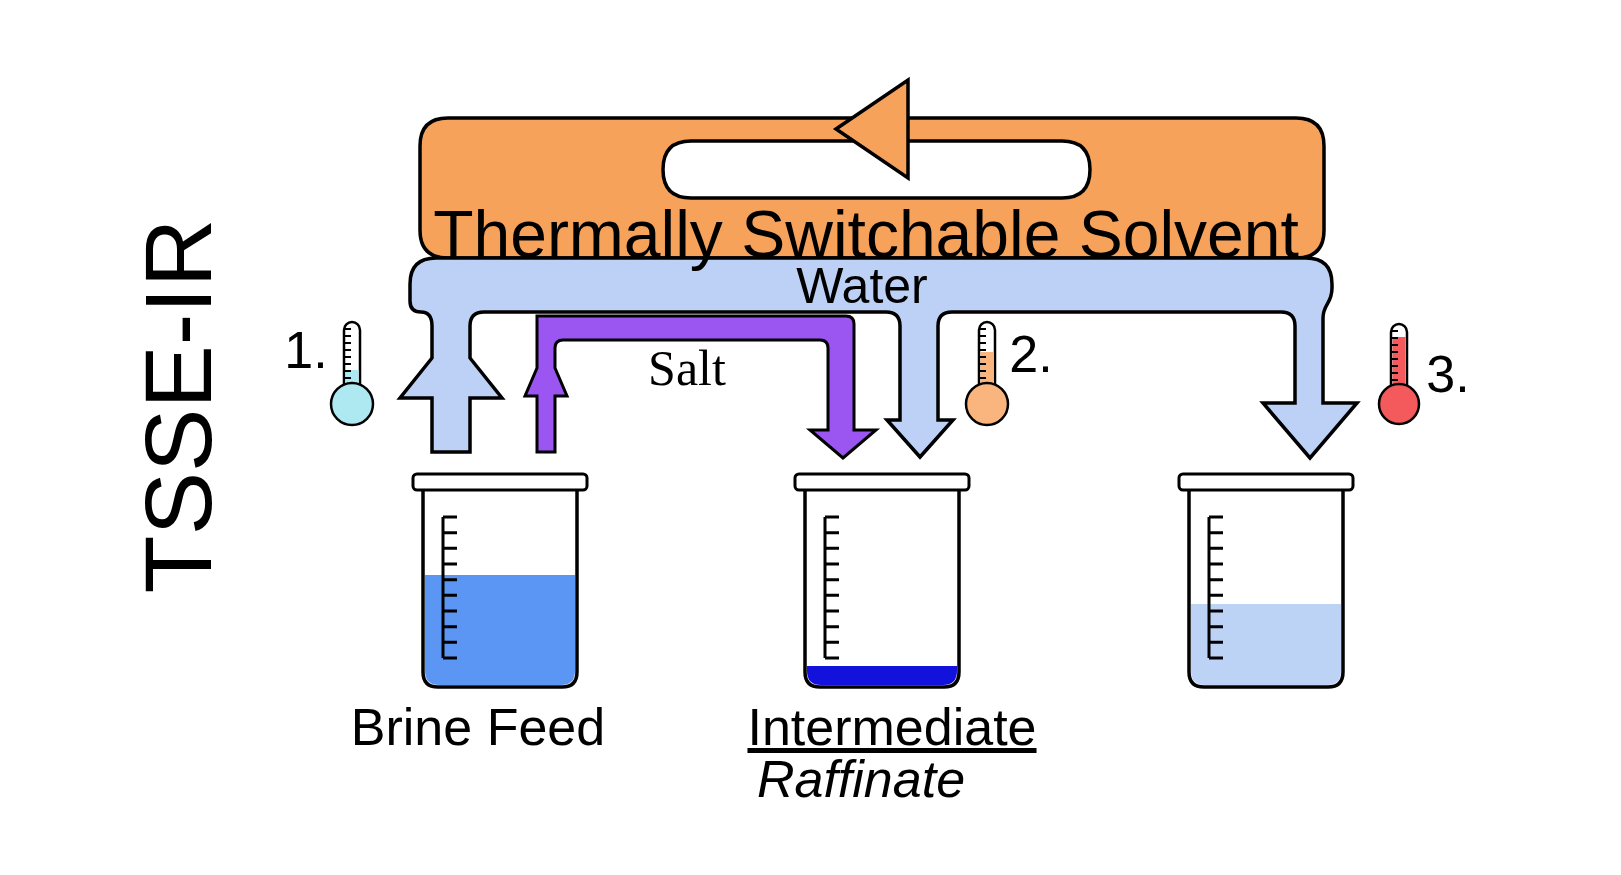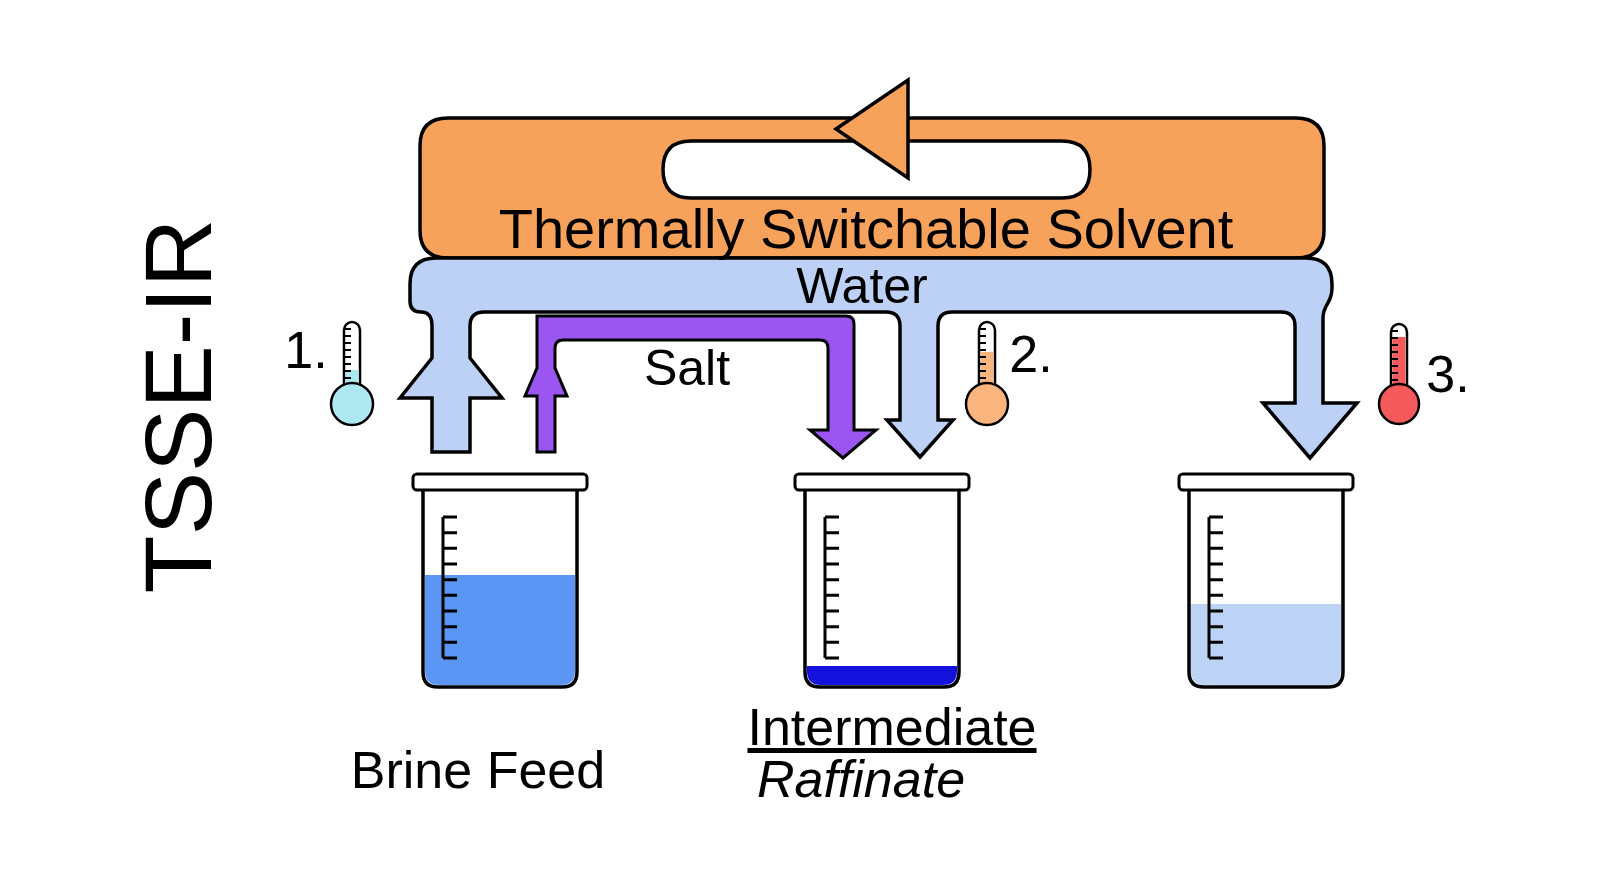--- a/index.html
+++ b/index.html
@@ -1,21 +1,21 @@
 <!DOCTYPE html>
 <html><head>
 <meta charset="utf-8">
 <style>
   html,body{margin:0;padding:0;background:#fff;}
   #stage{position:relative;width:1621px;height:875px;background:#fff;overflow:hidden;
          font-family:"Liberation Sans",sans-serif;}
   #diagram-svg{position:absolute;left:0;top:0;}
   .lbl{position:absolute;color:#000;white-space:nowrap;line-height:1;
        transform:translateX(-50%);font-family:"Liberation Sans",sans-serif;}
-  .lbl-solvent{font-size:56px;}
+  .lbl-solvent{font-size:66px;}
   .lbl-water{font-size:50px;}
   .lbl-salt{font-size:50px;}
   .lbl-thermo{font-size:52px;}
   .lbl-beaker{font-size:52px;}
   .lbl-title{font-size:95px;transform:translate(-50%,-50%) rotate(-90deg);}
 </style>
 </head>
 <body>
 
 <div id="stage">
@@ -90,22 +90,22 @@
       <rect x="1188" width="156" clip-path="url(#clip-beaker-2)" y="604" height="83" fill="#BDD3F6"></rect>
       <path stroke="#000" stroke-width="3" fill="none" d="M 1209,517 V 658 M 1209,517 h 14 M 1209,532.7 h 14 M 1209,548.3 h 14 M 1209,564 h 14 M 1209,579.7 h 14 M 1209,595.3 h 14 M 1209,611 h 14 M 1209,626.7 h 14 M 1209,642.3 h 14 M 1209,658 h 14"></path>
       <path d="M 1189,490 V 672 Q 1189,687 1204,687 H 1328 Q 1343,687 1343,672 V 490" fill="none" stroke="#000" stroke-width="3.5"></path>
       <rect x="1179" y="474" width="174" height="16" rx="4" fill="#fff" stroke="#000" stroke-width="3"></rect>
     </g>
   </svg>
 
   <div class="lbl lbl-title" style="left:178px; top:406px;">TSSE-IR</div>
   <div class="lbl lbl-solvent" style="left:866px; top:201px;">Thermally Switchable Solvent</div>
   <div class="lbl lbl-water" style="left:862px; top:261px;">Water</div>
-  <div class="lbl lbl-salt" style="left:687px; top:343px;">Salt</div>
+  <div class="lbl lbl-salt" style="left:687px; top:343px;font-family:Liberation Serif, serif;">Salt</div>
 
   <div class="lbl lbl-thermo" style="left:306px;  top:324px;">1.</div>
   <div class="lbl lbl-thermo" style="left:1031px; top:328px;">2.</div>
   <div class="lbl lbl-thermo" style="left:1448px; top:348px;">3.</div>
 
-  <div class="lbl lbl-beaker" style="left:478px;  top:701px;margin-top:43px;">Brine Feed</div>
+  <div class="lbl lbl-beaker" style="left:478px;  top:701px;">Brine Feed</div>
   <div class="lbl lbl-beaker" style="left:892px;  top:701px;text-decoration:underline;">Intermediate</div>
   <div class="lbl lbl-beaker" style="left:861px;  top:753px;font-style:italic;">Raffinate</div>
 </div>
 
 </body></html>

